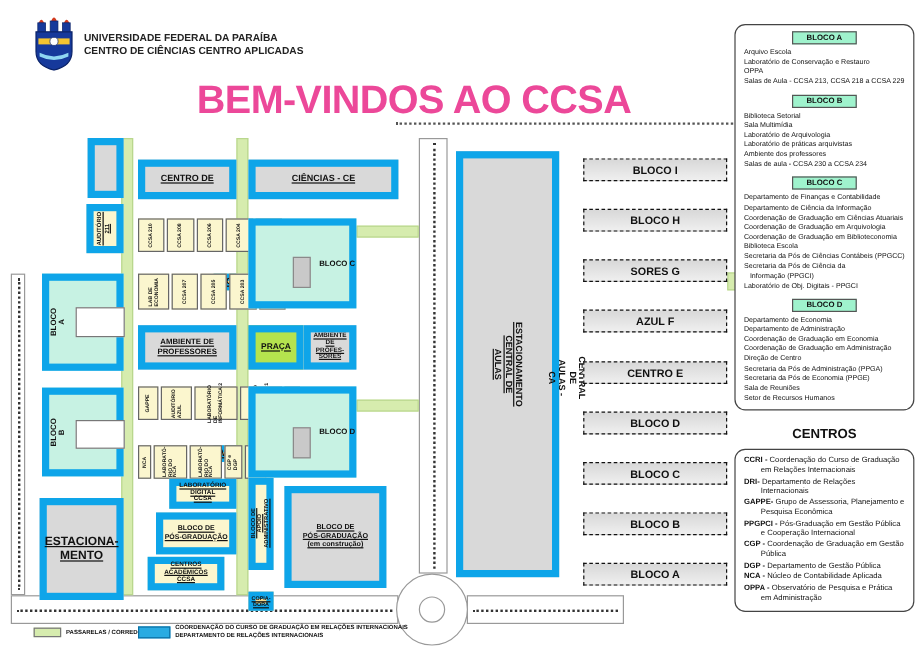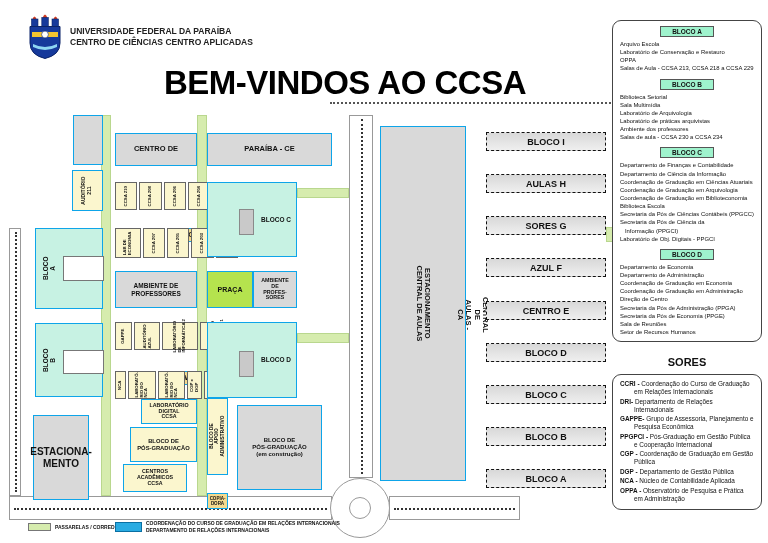--- a/index.html
+++ b/index.html
@@ -1,20 +1,20 @@
 <!DOCTYPE html>
 <html style="--building-cyan: #c7f2e3; --chip-cyan: #9ff3cd; --room-yellow: #fbf6ce; --wc-orange: #f3d98e; --praca-green: #b5e34e; --path-green: #d6ecae; --gray-box: #d9d9d9; --ri-blue: #29abe2;"><head>
 <meta charset="utf-8">
 <style>
   html,body{margin:0;padding:0;background:#fff;}
   #stage{position:relative;width:768px;height:543px;background:#fff;overflow:hidden;
          font-family:"Liberation Sans",sans-serif;color:#111;}
   .abs{position:absolute;box-sizing:border-box;}
   .flex{display:flex;align-items:center;justify-content:center;text-align:center;}
-  .bld{border:1px solid #0ea5e9;}
+  .bld{border:6px solid #0ea5e9;text-decoration:underline;}
   .cyan{background:var(--building-cyan,#c7f2e3);}
   .yellow{background:var(--room-yellow,#fbf6ce);}
   .gray{background:var(--gray-box,#d9d9d9);}
   .orange{background:var(--wc-orange,#f3d98e);margin-top:16px;}
   .praca{background:var(--praca-green,#b5e34e);}
   .path{background:var(--path-green,#d6ecae);border:0.5px solid #b9d78e;}
   .blue{background:var(--ri-blue,#29abe2);border:1px solid #1b7bb0;}
   .lbl{font-weight:bold;white-space:pre-line;line-height:1.12;}
   .vert{transform:rotate(-90deg);width:max-content;}
   .vertcw{transform:rotate(90deg);width:max-content;}
@@ -28,21 +28,21 @@
        background:linear-gradient(180deg,#d8d8d8,#efefef);font-weight:bold;font-size:9px;}
   .panel{left:612px;width:150px;background:#fff;border:1px solid #444;border-radius:9px;padding:5px 7px;}
   .chip{width:max-content;margin:6px auto 3px;padding:1px 11px;background:var(--chip-cyan,#9ff3cd);
         border:1px solid #555;font-size:6.5px;font-weight:bold;}
   .chip.first{margin-top:0;}
   .pline{font-size:5.9px;line-height:1.38;white-space:pre;}
   .sig{font-size:6.4px;line-height:1.25;padding-left:14px;text-indent:-14px;margin-bottom:1.5px;}
   .sig b{font-weight:bold;}
   .leglbl{font-size:5px;font-weight:bold;line-height:1.35;white-space:pre-line;}
   .inner-gray{background:#c9c9c9;border:1px solid #8a8a8a;}
-  #title{font-size:33px;font-weight:900;letter-spacing:-0.5px;color:#000000;text-align:center;}
+  #title{font-size:33px;font-weight:900;letter-spacing:-0.5px;color:#ec4899;text-align:center;}
   .hline{font-size:8.5px;font-weight:bold;color:#222;line-height:1.3;}
 </style>
 </head>
 <body>
 
 <div id="stage">
 
   <div class="abs" style="left:28px;top:13px;width:34px;height:46px;">
     <svg width="34" height="46" viewBox="0 0 34 46">
       <g fill="#d23a1e">
@@ -98,30 +98,30 @@
   <div class="abs bld cyan" style="left:35px;top:228px;width:68px;height:81px;"></div>
   <div class="abs" style="left:63px;top:256px;width:41px;height:25px;background:#fff;border:1px solid #777;box-sizing:border-box;"></div>
   <div class="abs flex" style="left:35px;top:228px;width:28px;height:81px;">
     <span class="lbl vert" style="font-size:6.5px;">BLOCO A</span>
   </div>
   <div class="abs bld cyan" style="left:35px;top:323px;width:68px;height:74px;"></div>
   <div class="abs" style="left:63px;top:350px;width:41px;height:24px;background:#fff;border:1px solid #777;box-sizing:border-box;"></div>
   <div class="abs flex" style="left:35px;top:323px;width:28px;height:74px;">
     <span class="lbl vert" style="font-size:6.5px;">BLOCO B</span>
   </div>
-  <div class="abs bld gray flex" style="left:33px;top:415px;width:56px;height:85px;">
+  <div class="abs bld gray flex" style="left:33px;top:415px;width:70px;height:85px;">
     <span class="lbl" style="font-size:10px;">ESTACIONA-
 MENTO</span>
   </div>
 
   <div class="abs bld gray flex" style="left:115px;top:133px;width:82px;height:33px;">
     <span class="lbl" style="font-size:7.5px;">CENTRO DE</span>
   </div>
   <div class="abs bld gray flex" style="left:207px;top:133px;width:125px;height:33px;">
-    <span class="lbl" style="font-size:7.5px;">PARAÍBA - CE</span>
+    <span class="lbl" style="font-size:7.5px;">CIÊNCIAS - CE</span>
   </div>
 
   <div class="abs rrow" style="left:115px;top:182px;width:82px;height:28px;">
     <div class="room">
         <span class="lbl vert">CCSA 210</span>
       </div>
     <div class="room">
         <span class="lbl vert">CCSA 208</span>
       </div>
     <div class="room">
@@ -259,21 +259,21 @@
   </div>
 
   <div class="abs bld gray flex" style="left:380px;top:126px;width:86px;height:355px;">
     <span class="lbl vertcw" style="font-size:7.5px;text-align:center;">ESTACIONAMENTO
 CENTRAL DE AULAS</span>
   </div>
   <div class="abs flex" style="left:464px;top:140px;width:16px;height:350px;">
     <span class="lbl vertcw" style="font-size:7.5px;">CENTRAL DE AULAS - CA</span>
   </div>
   <div class="abs cab flex" style="top:132px;">BLOCO I</div>
-  <div class="abs cab flex" style="top:174px;">AULAS H</div>
+  <div class="abs cab flex" style="top:174px;">BLOCO H</div>
   <div class="abs cab flex" style="top:216px;">SORES G</div>
   <div class="abs cab flex" style="top:258px;">AZUL F</div>
   <div class="abs cab flex" style="top:301px;">CENTRO E</div>
   <div class="abs cab flex" style="top:343px;">BLOCO D</div>
   <div class="abs cab flex" style="top:385px;">BLOCO C</div>
   <div class="abs cab flex" style="top:427px;">BLOCO B</div>
   <div class="abs cab flex" style="top:469px;">BLOCO A</div>
 
   <div class="abs panel" style="top:20px;">
     <div class="chip first flex">BLOCO A</div>
@@ -316,21 +316,21 @@
         <div class="pline">Coordenação de Graduação em Economia</div>
         <div class="pline">Coordenação de Graduação em Administração</div>
         <div class="pline">Direção de Centro</div>
         <div class="pline">Secretaria da Pós de Administração (PPGA)</div>
         <div class="pline">Secretaria da Pós de Economia (PPGE)</div>
         <div class="pline">Sala de Reuniões</div>
         <div class="pline">Setor de Recursos Humanos</div>
       </div>
   </div>
 
-  <div class="abs lbl" style="left:612px;top:356px;width:150px;font-size:11px;text-align:center;">SORES</div>
+  <div class="abs lbl" style="left:612px;top:356px;width:150px;font-size:11px;text-align:center;">CENTROS</div>
   <div class="abs panel" style="top:374px;">
     <div>
 
     <div class="sig"><b>CCRI -</b> <span>Coordenação do Curso de Graduação em Relações Internacionais</span></div>
         <div class="sig"><b>DRI-</b> <span>Departamento de Relações Internacionais</span></div>
         <div class="sig"><b>GAPPE-</b> <span>Grupo de Assessoria, Planejamento e Pesquisa Econômica</span></div>
         <div class="sig"><b>PPGPCI -</b> <span>Pós-Graduação em Gestão Pública e Cooperação Internacional</span></div>
         <div class="sig"><b>CGP -</b> <span>Coordenação de Graduação em Gestão Pública</span></div>
         <div class="sig"><b>DGP -</b> <span>Departamento de Gestão Pública</span></div>
         <div class="sig"><b>NCA -</b> <span>Núcleo de Contabilidade Aplicada</span></div>

